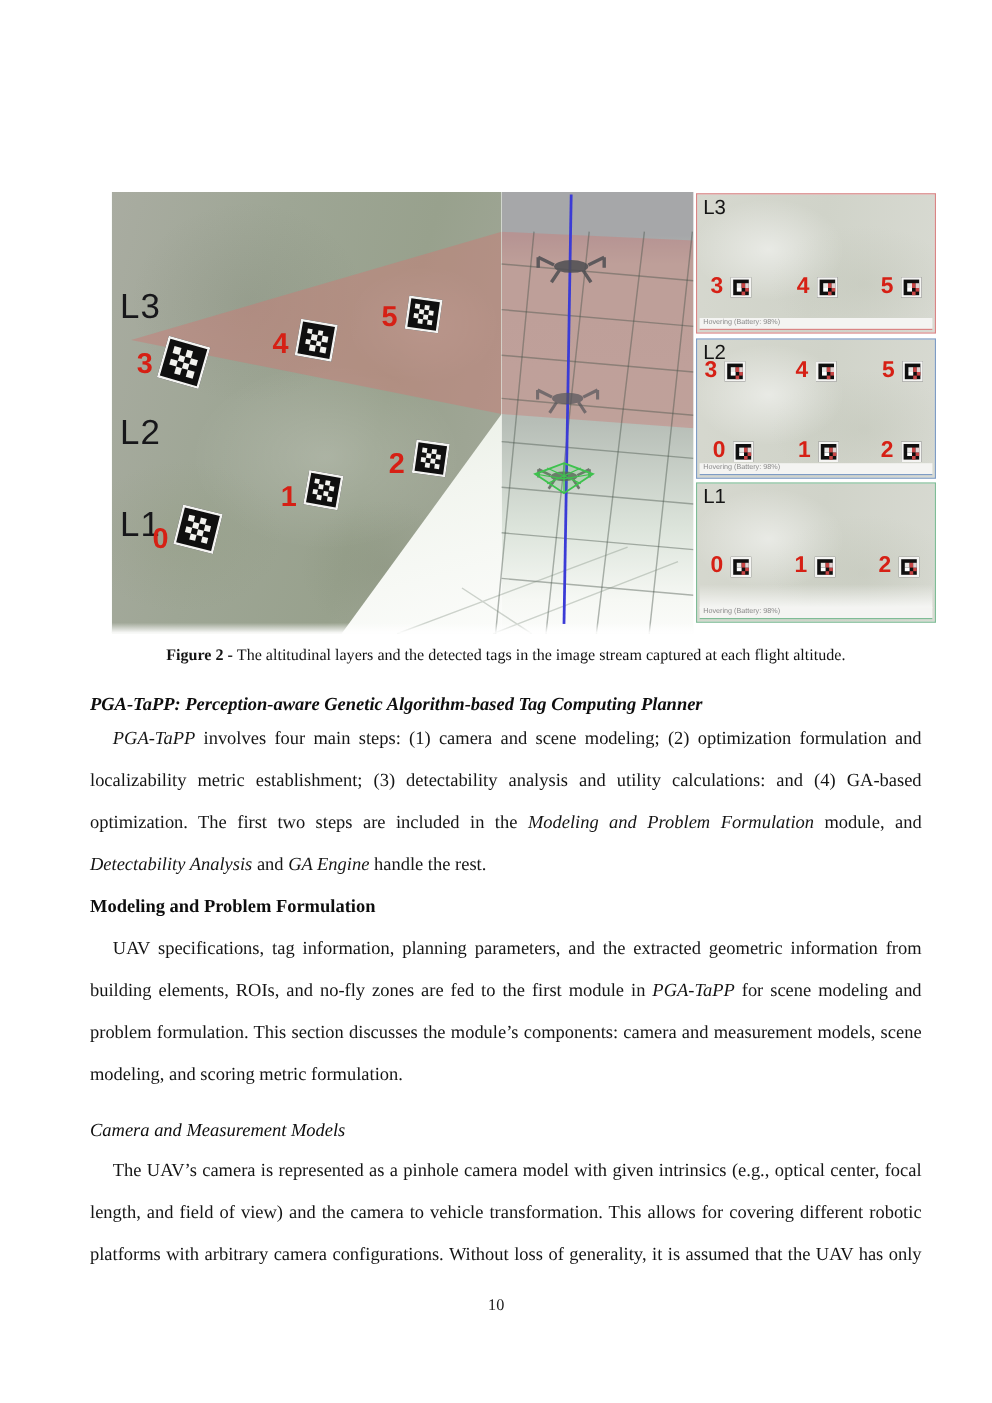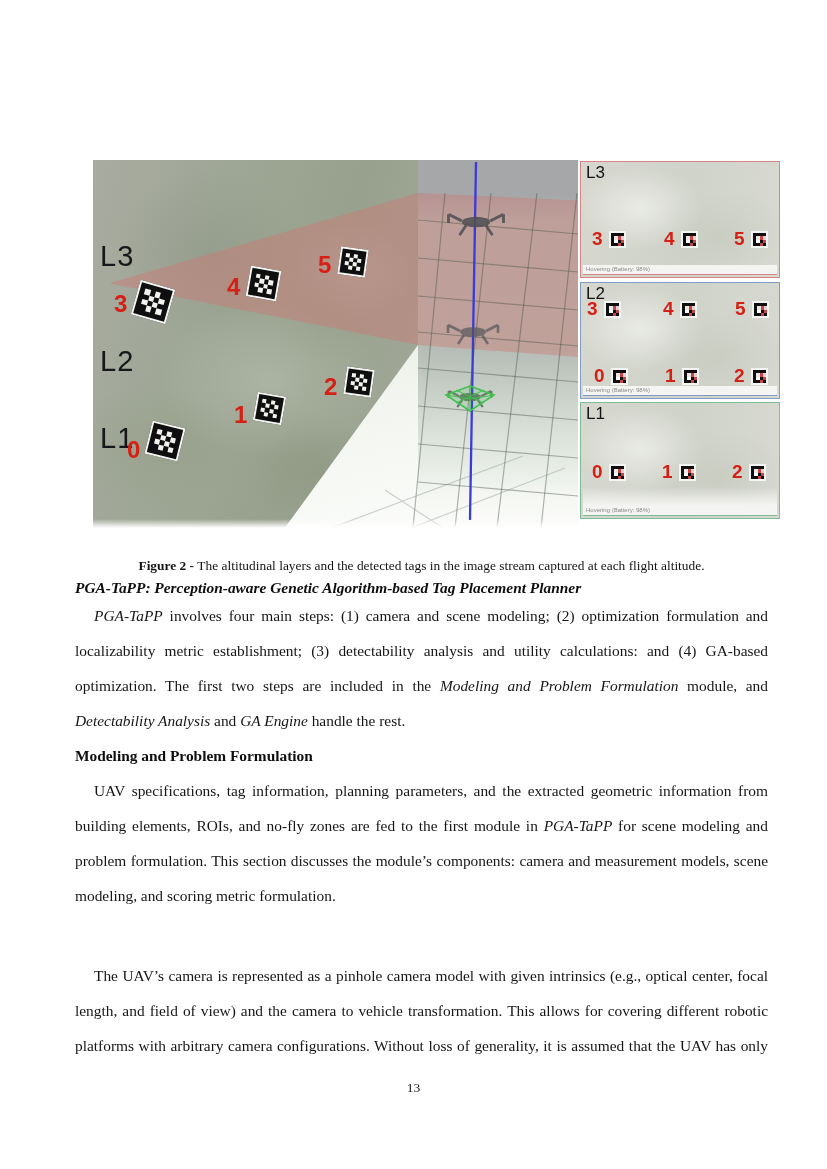--- a/index.html
+++ b/index.html
@@ -302,29 +302,30 @@
             <span class="tag-cell" style="left: 9.75px; top: 3.25px; width: 3.25px; height: 3.25px; background: rgb(224, 208, 208);"></span>
           </div>
           <div class="cam-floorband"></div>
           <div class="cam-strip" style="border-bottom: 1px solid rgb(127, 188, 150);">
             <span>Hovering (Battery: 98%)</span>
           </div>
         </div>
       </div>
   </div>
 
-  <div class="caption" style="top:556px;">
+  <div class="caption" style="top:536px;">
     <b>Figure 2 - </b><span>The altitudinal layers and the detected tags in the image stream captured at each flight altitude.</span>
   </div>
 
-  <div class="heading h-bold-italic" style="top:577px;">PGA-TaPP: Perception-aware Genetic Algorithm-based Tag Placement Planner</div>
+  <div class="heading h-bold-italic" style="top:577px;">PGA-TaPP: Perception-aware Genetic Algorithm-based Tag Computing Planner</div>
 
   <div class="para indent" style="top:598px;"><i>PGA-TaPP</i><span> involves four main steps: (1) camera and scene modeling; (2) optimization formulation and localizability metric establishment; (3) detectability analysis and utility calculations: and (4) GA-based optimization. The first two steps are included in the </span><i>Modeling and Problem Formulation</i><span> module, and </span><i>Detectability Analysis</i><span> and </span><i>GA Engine</i><span> handle the rest.</span></div>
 
   <div class="heading h-bold" style="top:745px;">Modeling and Problem Formulation</div>
 
   <div class="para indent" style="top:773px;"><span>UAV specifications, tag information, planning parameters, and the extracted geometric information from building elements, ROIs, and no-fly zones are fed to the first module in </span><i>PGA-TaPP</i><span> for scene modeling and problem formulation. This section discusses the module’s components: camera and measurement models, scene modeling, and scoring metric formulation.</span></div>
 
+  <div class="heading h-italic" style="top:932px;">Camera and Measurement Models</div>
 
   <div class="para indent justify-all" style="top:958px;"><span>The UAV’s camera is represented as a pinhole camera model with given intrinsics (e.g., optical center, focal length, and field of view) and the camera to vehicle transformation. This allows for covering different robotic platforms with arbitrary camera configurations. Without loss of generality, it is assumed that the UAV has only</span></div>
 
-  <div class="page-number">13</div>
+  <div class="page-number">10</div>
 </div>
 
 </body></html>

